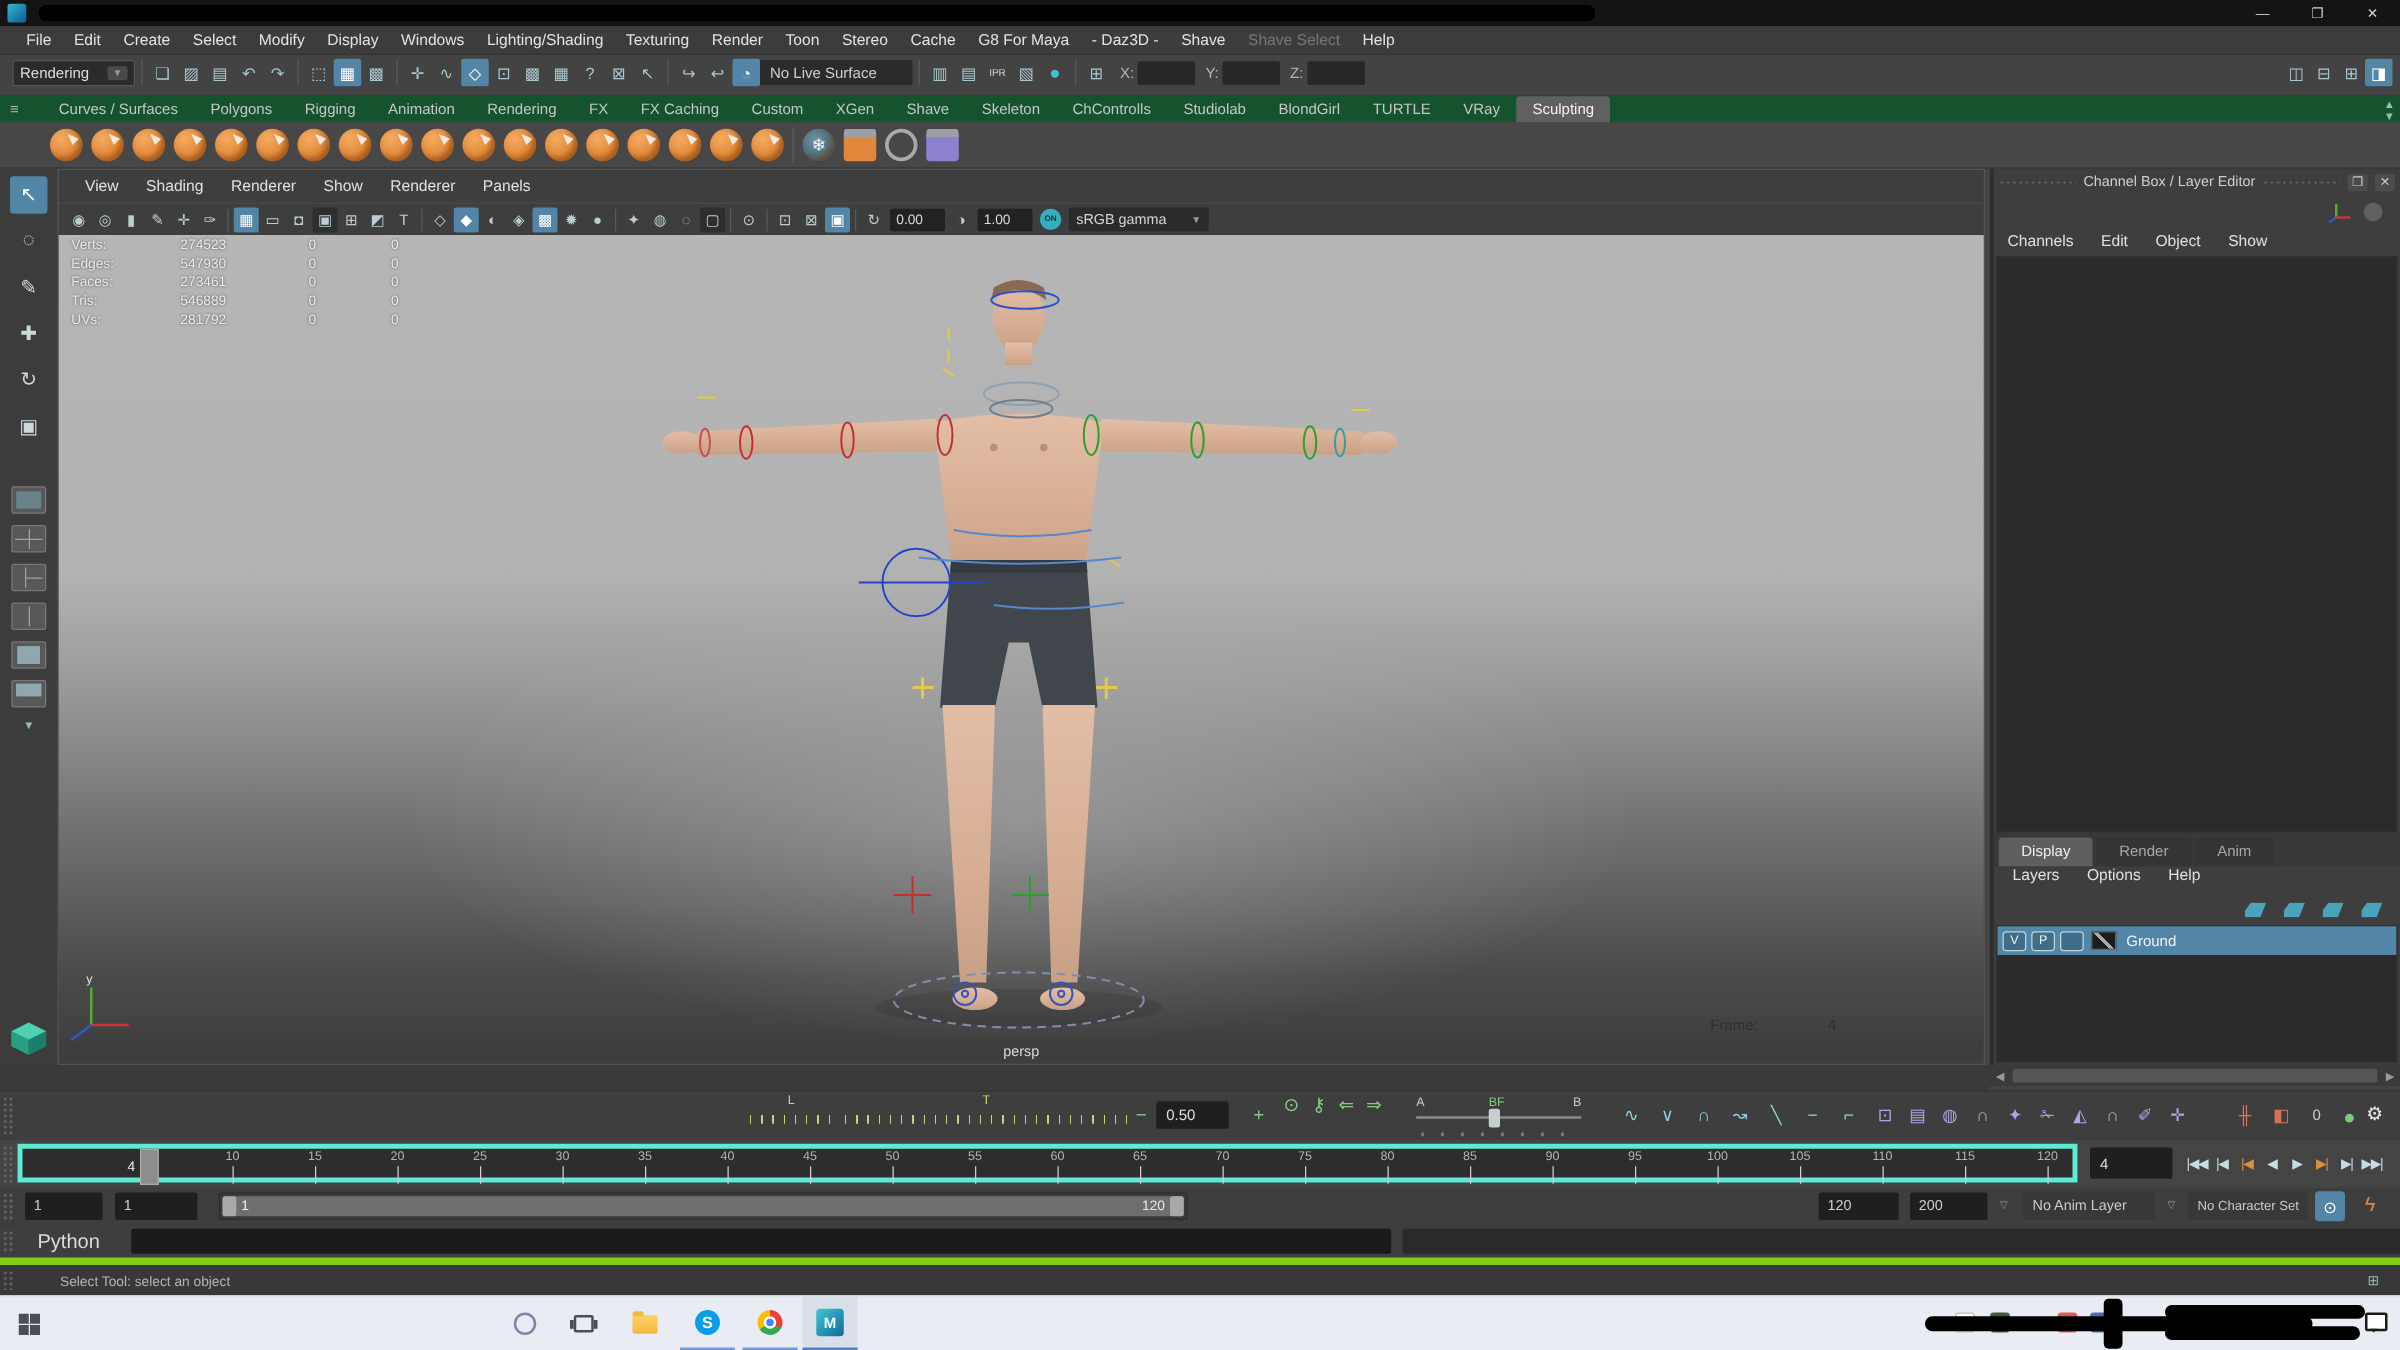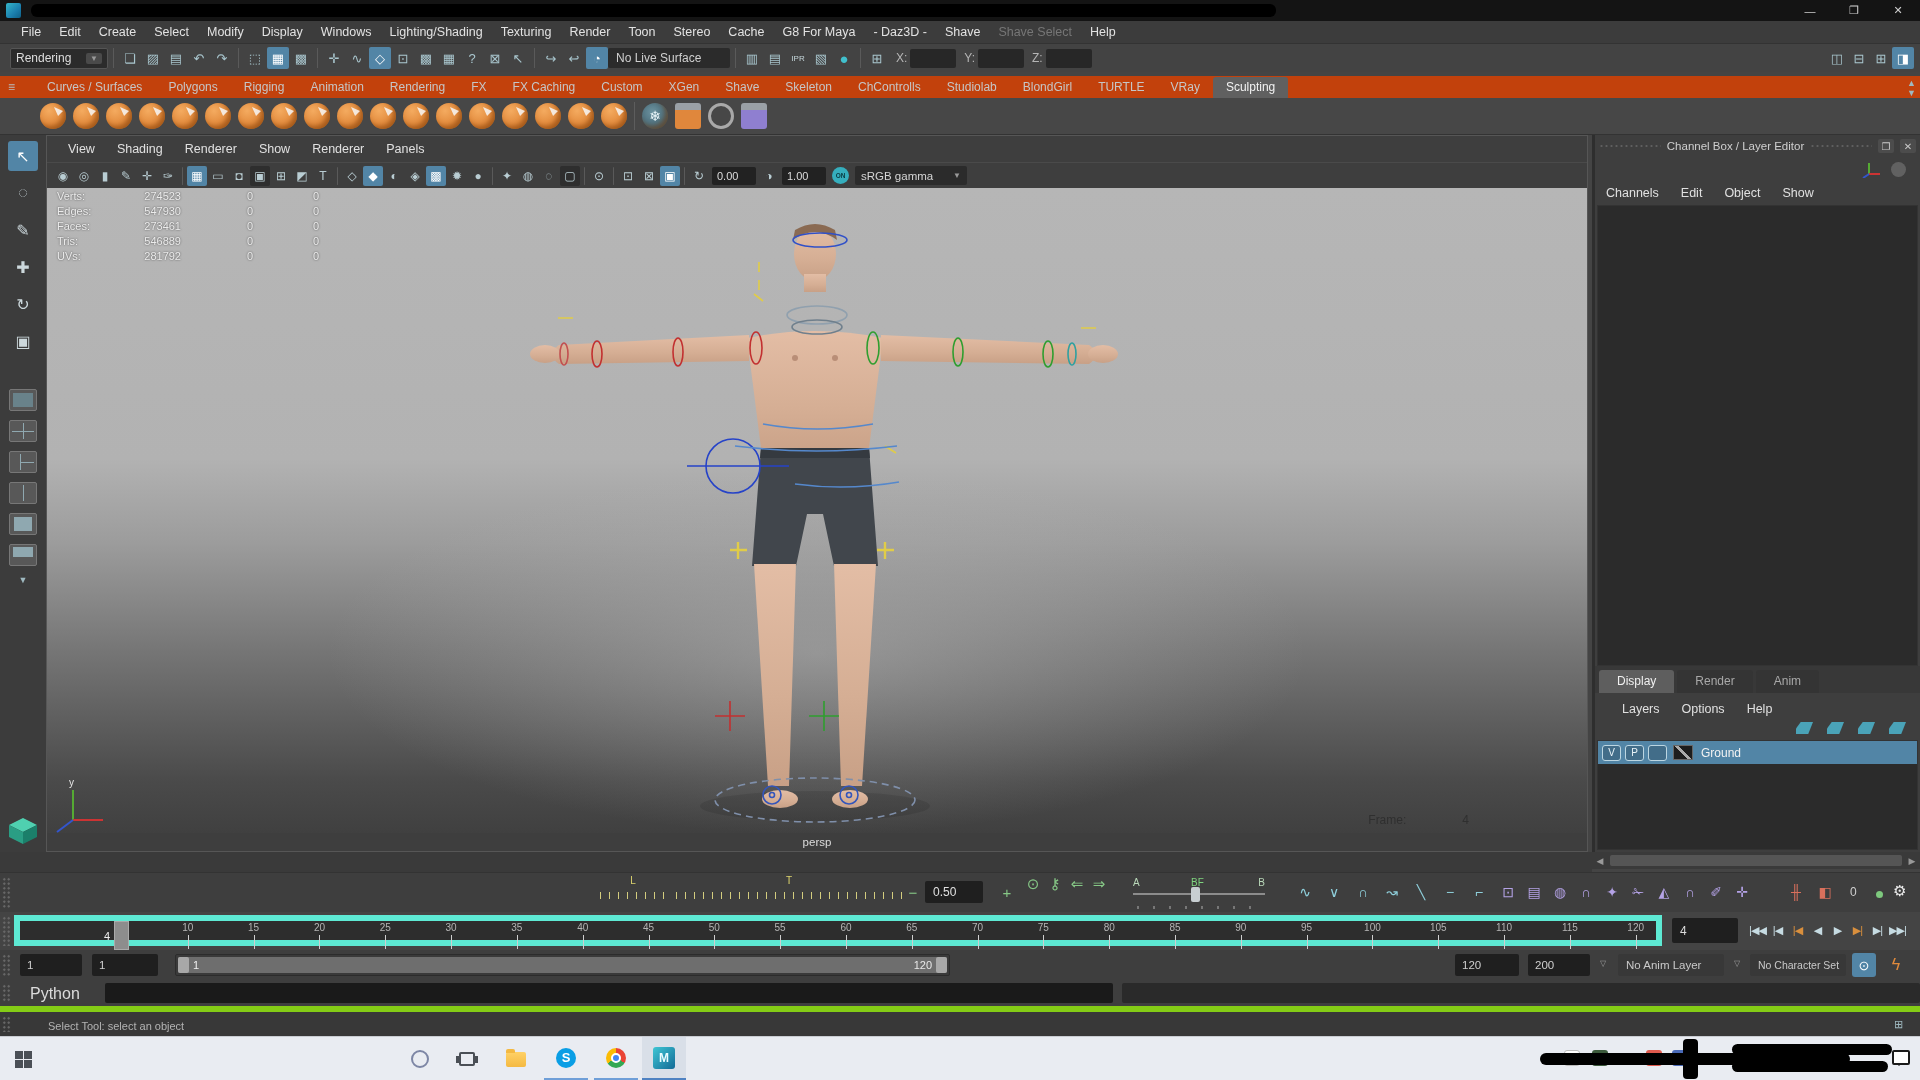--- a/index.html
+++ b/index.html
@@ -29,21 +29,21 @@
   .tb-ic.on { background:#5285a6; color:#fff; }
   .tb-ic.teal { color:#41c0cd; font-size:15px; }
   .tb-ic.txt { font-size:8px; letter-spacing:0; color:#c5d6da; }
   .menuset { width:98px; height:21px; background:#2b2b2b; border:1px solid #555; border-radius:2px; display:flex; align-items:center; padding:0 5px; color:#ddd; }
   .menuset .arrow { margin-left:auto; font-size:8px; color:#999; background:#4a4a4a; padding:1px 4px; border-radius:2px; }
   .tb-field { background:#2b2b2b; border-radius:2px; height:20px; color:#cfcfcf; display:flex; align-items:center; padding:0 8px; }
   .coord-label { color:#b5b5b5; margin:0 3px 0 8px; }
   .coord-input { width:46px; height:19px; background:#272727; border-radius:2px; }
 
   
-  #shelftabs { top:76px; left:0; width:1920px; height:22px; background:#c2410c; display:flex; align-items:flex-end; padding-left:34px; }
+  #shelftabs { top:76px; left:0; width:1920px; height:22px; background:#14532d; display:flex; align-items:flex-end; padding-left:34px; }
   .shelf-menu-btn { position:absolute; left:8px; top:4px; color:#bbb; font-size:12px; }
   .shelf-tab { padding:3px 13px 4px; color:#c6c6c6; font-size:12px; }
   .shelf-tab.active { background:#606060; color:#f2f2f2; border-radius:3px 3px 0 0; }
   #shelf { top:98px; left:0; width:1920px; height:37px; background:#474747; display:flex; align-items:center; padding-left:40px; gap:7px; border-bottom:1px solid #333; }
   .shelf-icon { width:26px; height:26px; border-radius:50%;
     background:radial-gradient(circle at 35% 30%, #f4ab60, #dd8132 70%, #c06a20);
     box-shadow:inset -3px -3px 4px rgba(120,60,10,.5); position:relative; }
   .shelf-icon::after { content:""; position:absolute; right:3px; top:4px; width:9px; height:9px;
     background:#f7f7f7; clip-path:polygon(0 0,100% 45%,45% 100%); opacity:.85; }
   .shelf-icon.sep { width:1px; height:28px; border-radius:0; background:#5d5d5d; box-shadow:none; }
@@ -105,21 +105,21 @@
   #rp-title .t { color:#cfcfcf; font-size:11.5px; white-space:nowrap; }
   .rp-btn { width:16px; height:14px; color:#c9c9c9; font-size:10px; display:flex; align-items:center; justify-content:center; background:#4c4c4c; border-radius:2px; }
   #rp-axis { height:24px; display:flex; justify-content:flex-end; align-items:center; padding-right:14px; gap:8px; }
   #rp-axis .gcirc { width:15px; height:15px; border-radius:50%; background:#6a6a6a; opacity:.8; }
   #cb-menus { height:24px; display:flex; align-items:center; }
   .cb-menu { padding:0 11px; color:#e0e0e0; font-size:12.5px; }
   #cb-empty { flex:1; background:#2b2b2b; margin:0 2px; border:1px solid #333; }
   #le-tabs { height:27px; display:flex; align-items:flex-end; padding-left:4px; gap:3px; background:#383838; }
   .le-tab { padding:4px 18px 5px; background:#343434; color:#a8a8a8; font-size:12px; border-radius:3px 3px 0 0; }
   .le-tab.active { background:#5e5e5e; color:#f0f0f0; }
-  #le-menus { height:23px; display:flex; align-items:flex-end; padding-left:16px; }
+  #le-menus { height:23px; display:flex; align-items:flex-start; padding-left:4px; }
   #le-icons { height:24px; display:flex; align-items:center; justify-content:flex-end; gap:14px; padding-right:14px; }
   .le-tag { width:17px; height:12px; background:#4aa3b8; clip-path:polygon(0 55%,28% 0,100% 0,72% 100%,0 100%); }
   #le-list { height:110px; background:#2b2b2b; margin:0 2px 2px; border:1px solid #333; }
   .layer-row { height:23px; background:#5285a6; display:flex; align-items:center; gap:4px; padding:0 4px; }
   .vp-box { width:19px; height:16px; border:1px solid #bcd6e2; border-radius:3px; color:#eaf4f8; font-size:10px; display:flex; align-items:center; justify-content:center; background:rgba(20,40,50,.25); }
   .vp-box.empty { color:transparent; }
   .swatch { width:20px; height:15px; background:#1d1d1d; border:1px solid #666; margin-left:2px;
     background-image:linear-gradient(45deg, transparent 44%, #aaa 44%, #aaa 56%, transparent 56%); }
   .layer-name { color:#f2f2f2; font-size:12px; margin-left:4px; }
   #rp-scroll { left:1592px; top:852px; width:328px; height:17px; background:#3a3a3a; display:flex; align-items:center; }
@@ -146,21 +146,21 @@
   .icrow .ic { width:20px; height:22px; display:flex; align-items:center; justify-content:center; font-size:14px; }
   #tangent-icons .ic { color:#8fd0dc; }
   #anim-icons .ic { color:#b4a2e6; }
   #red-icons .ic { color:#d9705c; }
   #pb-zero { position:absolute; left:1850px; top:12px; color:#d0d0d0; font-size:12px; }
   #pb-dot { position:absolute; left:1876px; top:18px; width:7px; height:7px; border-radius:50%; background:#7ec97e; }
   #pb-gear { position:absolute; left:1893px; top:9px; color:#ececec; font-size:15px; }
 
   
   #timeline { left:0; top:912px; width:1920px; height:38px; background:#444; }
-  #tl-track { position:absolute; left:14px; top:3px; width:1648px; height:31px; background:#2d2d2d; border:6px solid #5eead4; }
+  #tl-track { position:absolute; left:14px; top:3px; width:1648px; height:31px; background:#2d2d2d; border:4px solid #5eead4; }
   #tl-ticks { position:absolute; left:102px; right:20px; top:0; bottom:0; display:flex; justify-content:space-between; }
   .tick { width:0; position:relative; }
   .tick span { position:absolute; top:1px; left:0; transform:translateX(-50%); color:#b5b5b5; font-size:10px; }
   .tick::after { content:""; position:absolute; top:14px; left:0; width:1px; height:14px; background:#cfcfcf; }
   #playhead { position:absolute; left:94px; top:0; width:15px; height:29px; background:#8d8d8d; border:1px solid #aaa; }
   #playhead-label { position:absolute; left:-11px; top:8px; color:#f0f0f0; font-size:11px; }
   #tl-current { position:absolute; left:1672px; top:6px; width:66px; height:25px; background:#1f1f1f; border-radius:2px; color:#dcdcdc; font-size:12px; display:flex; align-items:center; padding-left:8px; }
   #transport { position:absolute; left:1748px; top:5px; display:flex; gap:1px; }
   .tr-btn { height:26px; min-width:19px; display:flex; align-items:center; justify-content:center; color:#c6dbe2; font-size:11px; letter-spacing:-1px; }
   .tr-btn.key { color:#d98f3d; }

